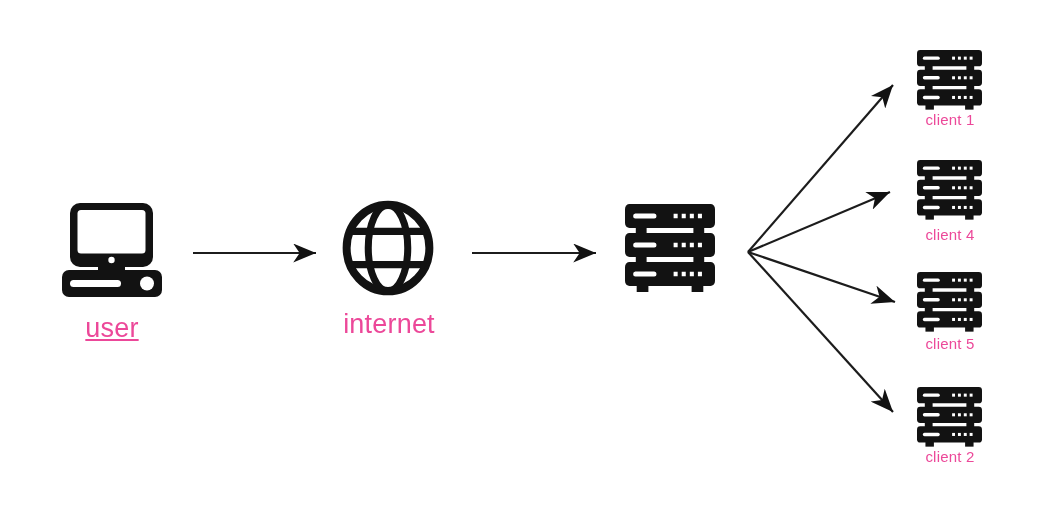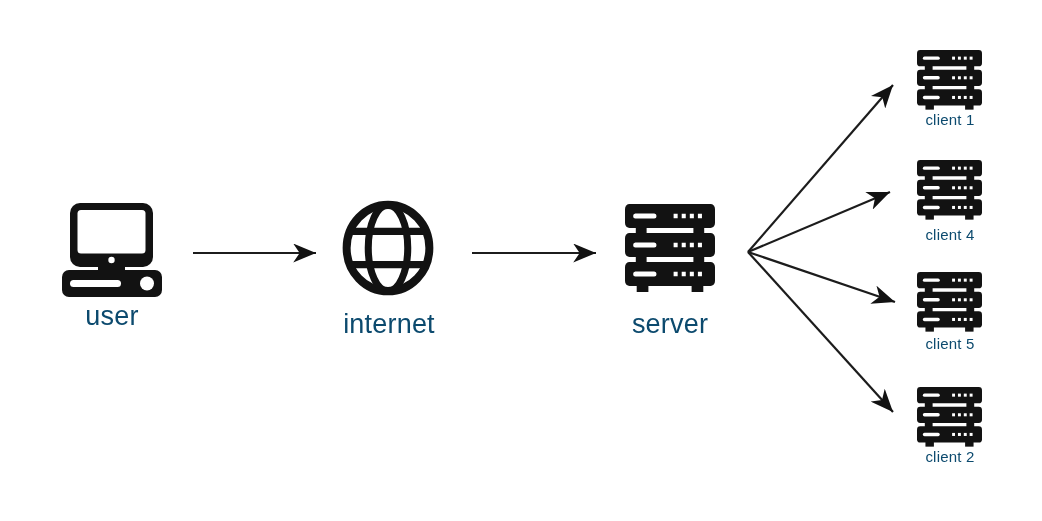--- a/index.html
+++ b/index.html
@@ -21,41 +21,41 @@
     width: 1042px; height: 521px;
   }
   .icon {
     position: absolute;
     display: block;
     line-height: 0;
   }
   .icon svg { display: block; width: 100%; height: 100%; }
   .node-label {
     position: absolute;
-    color: #0c4a6e;
+    color: #ec4899;
     text-align: center;
     font-size: 27px;
     line-height: 32px;
     letter-spacing: 0.2px;
     white-space: nowrap;
   }
   .client-label {
     font-size: 15px;
     line-height: 16px;
   }
   
   #icon-user      { left: 62px;  top: 203px; width: 100px; height: 94px; }
   #icon-internet  { left: 341px; top: 199px; width: 94px;  height: 98px; }
   #icon-proxy     { left: 625px; top: 204px; width: 90px;  height: 90px; }
   #icon-client-1  { left: 917px; top: 50px;  width: 65px;  height: 61px; }
   #icon-client-2  { left: 917px; top: 160px; width: 65px;  height: 61px; }
   #icon-client-3  { left: 917px; top: 272px; width: 65px;  height: 61px; }
   #icon-client-4  { left: 917px; top: 387px; width: 65px;  height: 61px; }
   
-  #label-user     { left: 42px;  top: 300px; width: 140px; }
+  #label-user     { left: 42px;  top: 312px; width: 140px; text-decoration: underline; }
   #label-internet { left: 319px; top: 308px; width: 140px; }
   #label-proxy    { left: 600px; top: 308px; width: 140px; }
   #label-client-1 { left: 910px; top: 112px; width: 80px; }
   #label-client-2 { left: 910px; top: 227px; width: 80px; }
   #label-client-3 { left: 910px; top: 336px; width: 80px; }
   #label-client-4 { left: 910px; top: 449px; width: 80px; }
 </style>
 </head>
 <body>
 
@@ -149,21 +149,20 @@
     </svg>
   </span>
   <div class="node-label" id="label-internet">internet</div>
 
   <span class="icon" id="icon-proxy">
     <svg viewBox="0 0 100 90" preserveAspectRatio="none">
         <use href="#sym-server"></use>
       </svg>
   </span>
   <div class="node-label" id="label-proxy">
-    <div>server</div>
   </div>
 
   <span class="icon" id="icon-client-1">
     <svg viewBox="0 0 100 90" preserveAspectRatio="none">
         <use href="#sym-server"></use>
       </svg>
   </span>
   <div class="node-label client-label" id="label-client-1">client 1</div>
 
   <span class="icon" id="icon-client-2">

